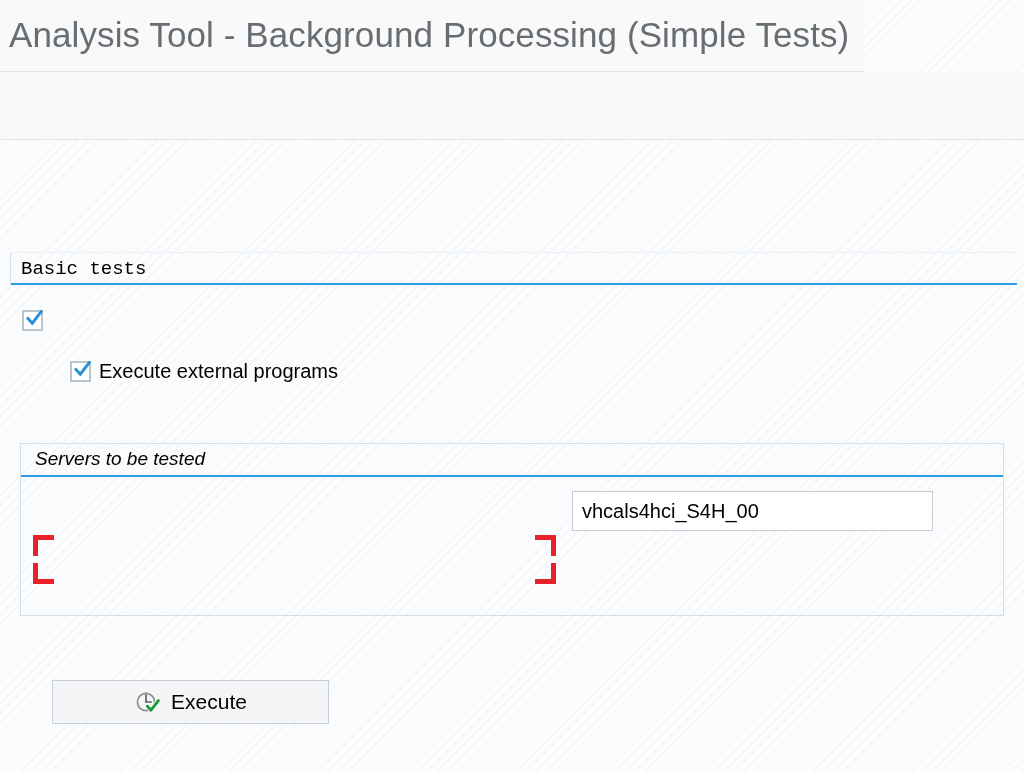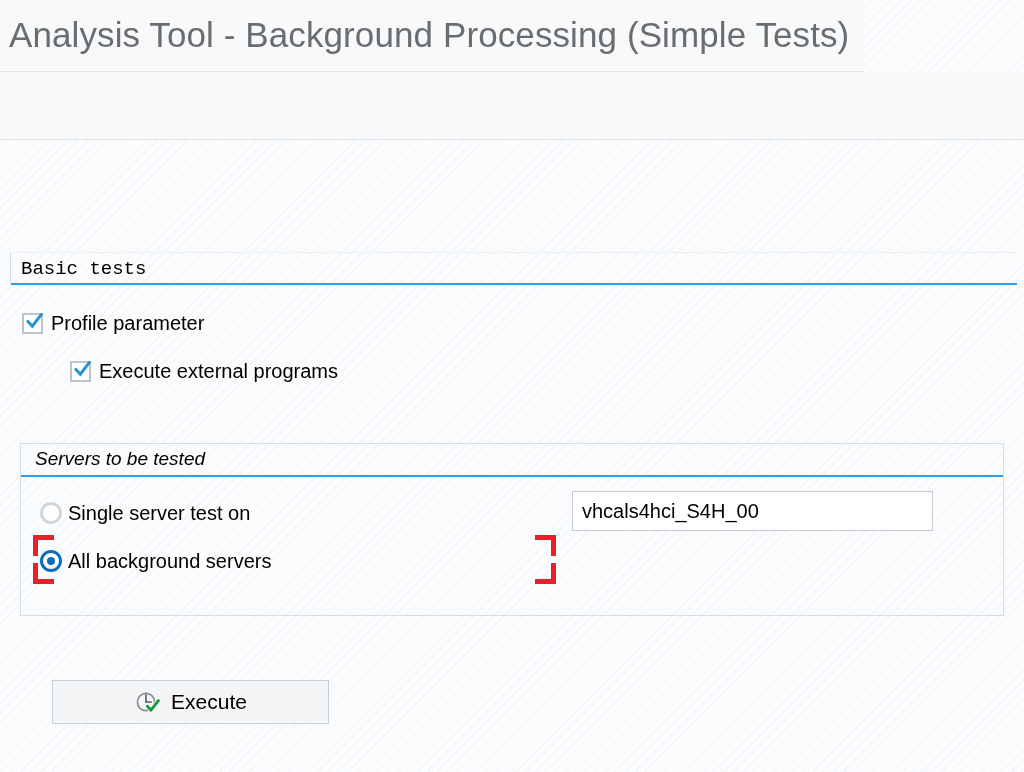--- a/index.html
+++ b/index.html
@@ -285,48 +285,39 @@
       <div class="grouphdr-rule"></div>
     </div>
   </div>
 
   <div class="check-row" style="left:22px; top:310px;">
     <span class="checkbox">
       <svg class="tick" viewBox="0 0 17 17">
         <path d="M2 8.5 L6.3 13.2 L15.2 1.6" fill="none" stroke="#2b8fd4" stroke-width="2.9" stroke-linecap="square" stroke-linejoin="miter"></path>
       </svg>
     </span>
-    <span class="cb-label">Profile parameter</span>
   </div>
 
   <div class="check-row" style="left:22px; top:358px;padding-left:48px;">
     <span class="checkbox">
       <svg class="tick" viewBox="0 0 17 17">
         <path d="M2 8.5 L6.3 13.2 L15.2 1.6" fill="none" stroke="#2b8fd4" stroke-width="2.9" stroke-linecap="square" stroke-linejoin="miter"></path>
       </svg>
     </span>
     <span class="cb-label">Execute external programs</span>
   </div>
 
   <div class="panel-servers">
     <div class="grouphdr">
       <div class="grouphdr-label">Servers to be tested</div>
       <div class="grouphdr-rule"></div>
     </div>
   </div>
 
-  <div class="radio-row" style="left:40px; top:500px;">
-    <span class="radio off"></span>
-    <span class="rb-label">Single server test on</span>
-  </div>
-
-  <div class="radio-row" style="left:40px; top:548px;">
-    <span class="radio on"></span>
-    <span class="rb-label">All background servers</span>
-  </div>
+
 
   <input class="server-input" type="text" value="vhcals4hci_S4H_00" style="">
 
   <div class="annot">
     <i class="tl"></i>
     <i class="tr"></i>
     <i class="bl"></i>
     <i class="br"></i>
   </div>
 

